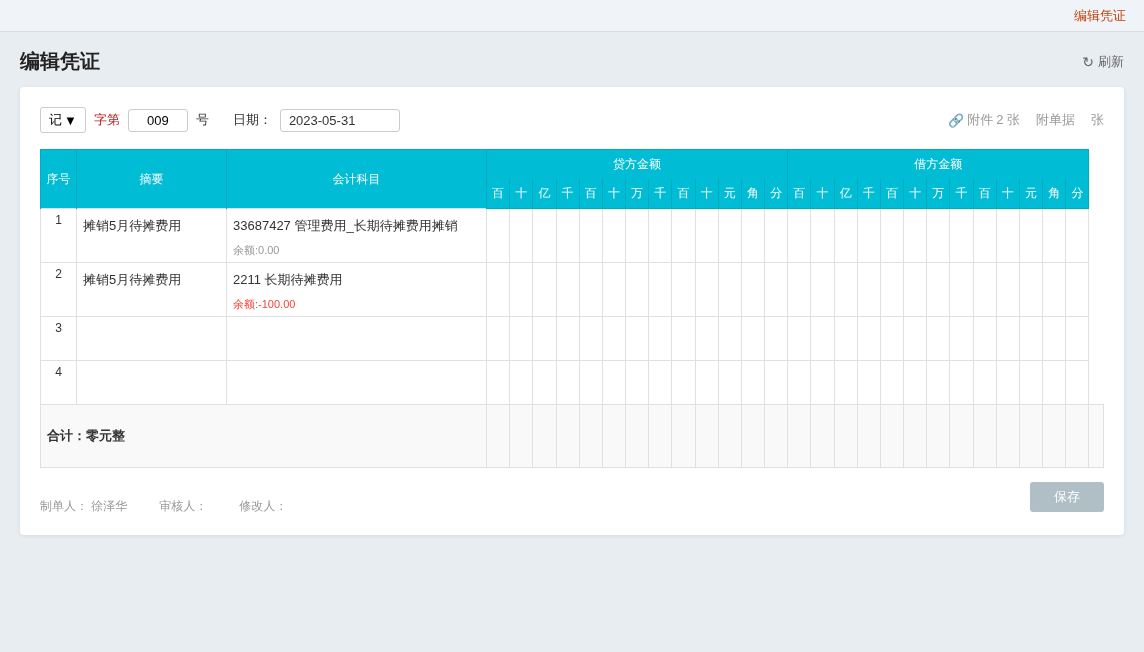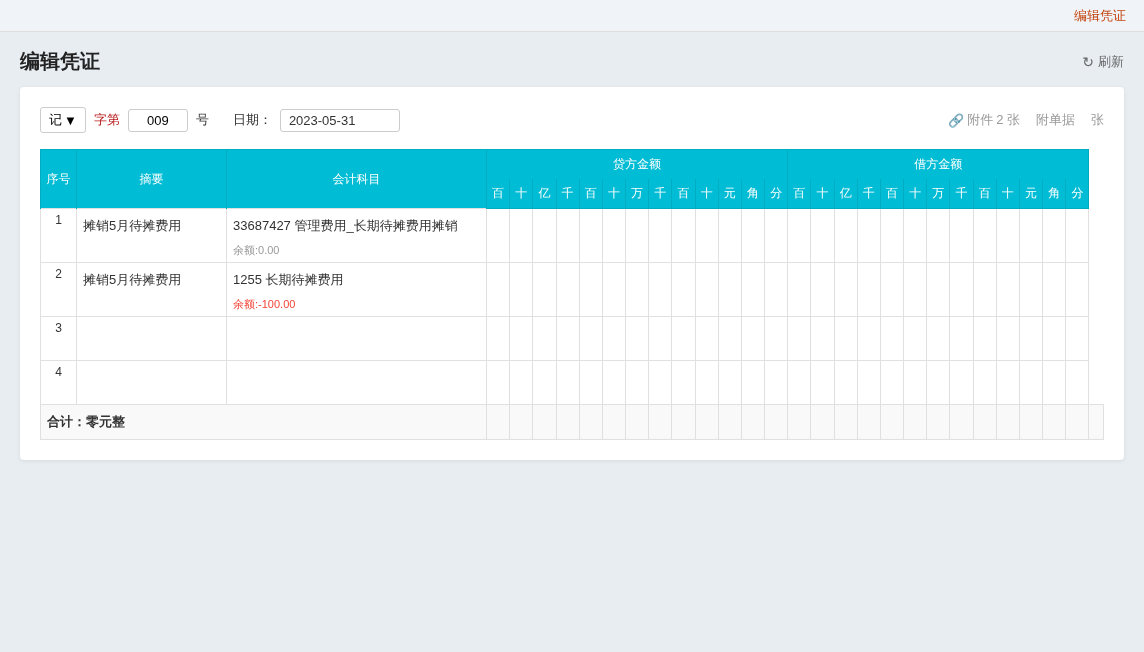--- a/index.html
+++ b/index.html
@@ -164,21 +164,21 @@
       font-size: 11px;
       margin-top: 4px;
     }
     .balance-negative {
       color: #f44336;
       font-size: 11px;
       margin-top: 4px;
     }
     .total-row td {
       background: #f9f9f9;
-      padding: 8px 6px;
+      padding: 22px 6px;
       font-size: 13px;
       color: #333;
       font-weight: bold;
       border: 1px solid #e0e0e0;
     }
     .footer-row {
       display: flex;
       gap: 32px;
       margin-top: 12px;
       padding-top: 8px;
@@ -330,21 +330,21 @@
           <td style="border:1px solid #e0e0e0;"></td>
           <td style="border:1px solid #e0e0e0;"></td>
         </tr>
 
         <tr>
           <td class="row-index">2</td>
           <td>
             <div class="summary-text">摊销5月待摊费用</div>
           </td>
           <td>
-            <div class="account-code">1255 长期待摊费用</div>
+            <div class="account-code">2211 长期待摊费用</div>
             <div class="balance-negative">余额:-100.00</div>
           </td>
           <td style="border:1px solid #e0e0e0;"></td>
           <td style="border:1px solid #e0e0e0;"></td>
           <td style="border:1px solid #e0e0e0;"></td>
           <td style="border:1px solid #e0e0e0;"></td>
           <td style="border:1px solid #e0e0e0;"></td>
           <td style="border:1px solid #e0e0e0;"></td>
           <td style="border:1px solid #e0e0e0;"></td>
           <td style="border:1px solid #e0e0e0;"></td>
@@ -458,14 +458,31 @@
           <td style="border:1px solid #e0e0e0;"></td>
           <td style="border:1px solid #e0e0e0;"></td>
           <td style="border:1px solid #e0e0e0;"></td>
           <td style="border:1px solid #e0e0e0;"></td>
           <td style="border:1px solid #e0e0e0;"></td>
           <td style="border:1px solid #e0e0e0;"></td>
         </tr>
       </tbody>
     </table>
 
+    <div class="footer-area">
+      <div class="footer-row">
+        <span>
+          <span>制单人：</span>
+          <span>徐泽华</span>
+        </span>
+        <span>
+          <span>审核人：</span>
+          <span></span>
+        </span>
+        <span>
+          <span>修改人：</span>
+          <span></span>
+        </span>
+      </div>
+      <button class="save-btn" style="margin-left:auto;">保存</button>
+    </div>
   </div>
 </div>
 
 </body></html>

